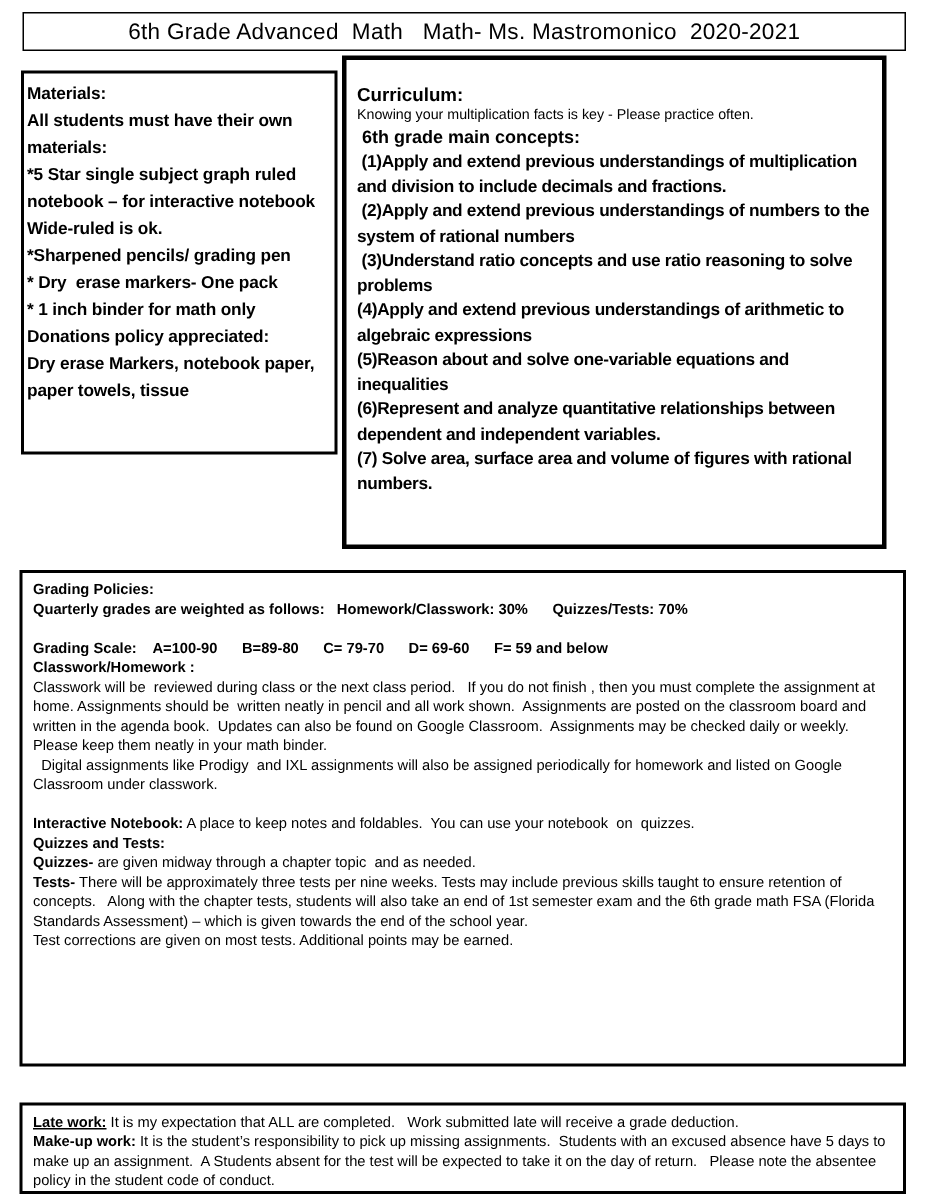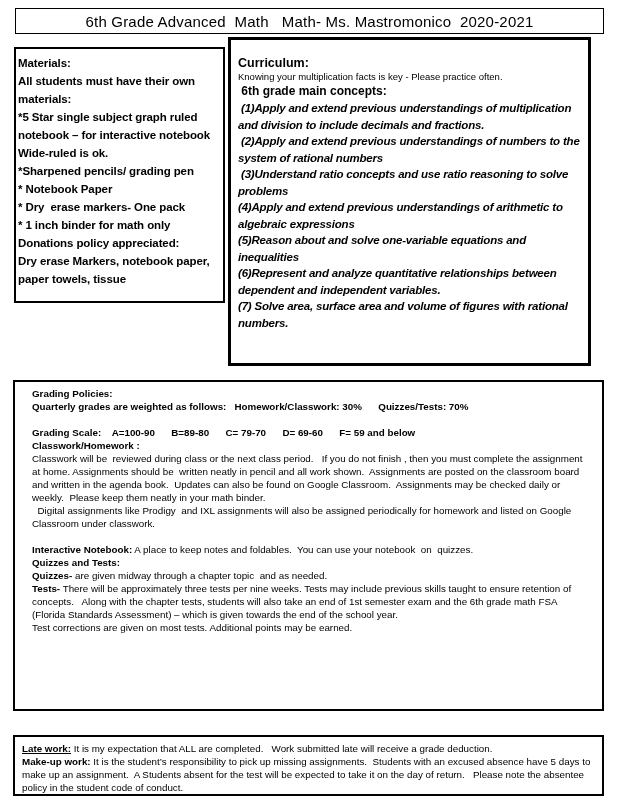--- a/index.html
+++ b/index.html
@@ -40,25 +40,25 @@
   }
 
   .curriculum-box {
     left: 228px; top: 37px; width: 363px; height: 329px;
     border-width: 3px;
     padding: 16px 7px;
   }
   .curriculum-heading { font-weight: bold; font-size: 12.5px; line-height: 15px; }
   .curriculum-intro { font-size: 9.5px; line-height: 12px; }
   .curriculum-subheading { font-weight: bold; font-size: 12px; line-height: 17px; }
-  .concept { font-weight: bold; font-size: 11.5px; line-height: 16.5px; letter-spacing: -0.2px; font-style: italic; }
+  .concept { font-weight: bold; font-size: 11.5px; line-height: 16.5px; letter-spacing: -0.2px; }
 
   .grading-box {
     left: 13px; top: 380px; width: 591px; height: 331px;
-    padding: 5px 17px;
+    padding: 5px 7px;
     font-size: 9.8px;
     line-height: 13px;
   }
 
   .late-box {
     left: 13px; top: 735px; width: 591px; height: 61px;
     padding: 5px 7px;
     font-size: 9.8px;
     line-height: 13px;
   }
@@ -73,21 +73,20 @@
 
   <div class="box title-box">
     <span class="pre">6th Grade Advanced  Math   Math- Ms. Mastromonico  2020-2021</span>
   </div>
 
   <div class="box materials-box">
     <div>Materials:</div>
     <div class="pre">All students must have their own materials:</div>
     <div class="pre">*5 Star single subject graph ruled notebook – for interactive notebook Wide-ruled is ok.</div>
     <div class="pre">*Sharpened pencils/ grading pen</div>
-    <div class="pre">* Notebook Paper</div>
     <div class="pre">* Dry  erase markers- One pack</div>
     <div class="pre">* 1 inch binder for math only</div>
     <div class="pre">Donations policy appreciated:</div>
     <div class="pre">Dry erase Markers, notebook paper, paper towels, tissue</div>
   </div>
 
   <div class="box curriculum-box">
     <div class="curriculum-heading">Curriculum:</div>
     <div class="curriculum-intro pre">Knowing your multiplication facts is key - Please practice often.</div>
     <div class="curriculum-subheading pre"> 6th grade main concepts:</div>

